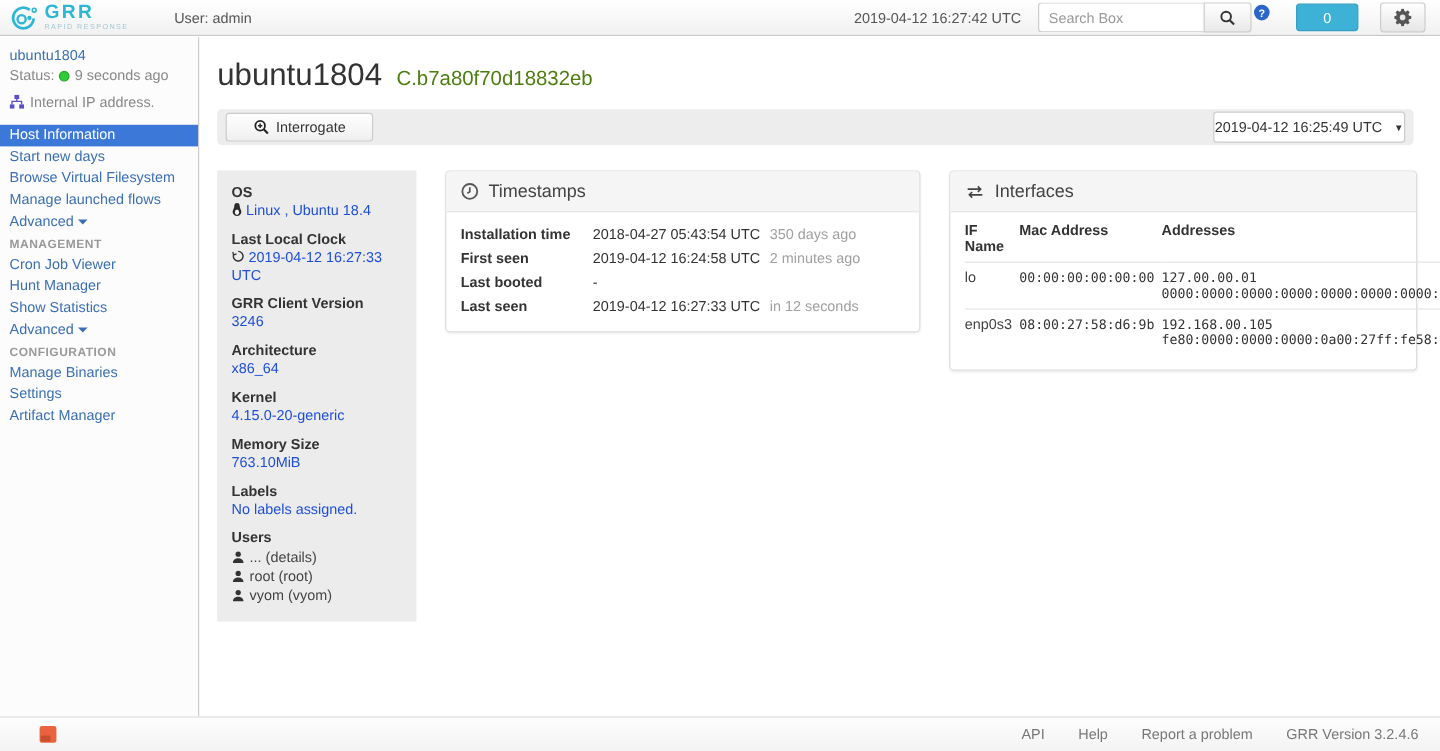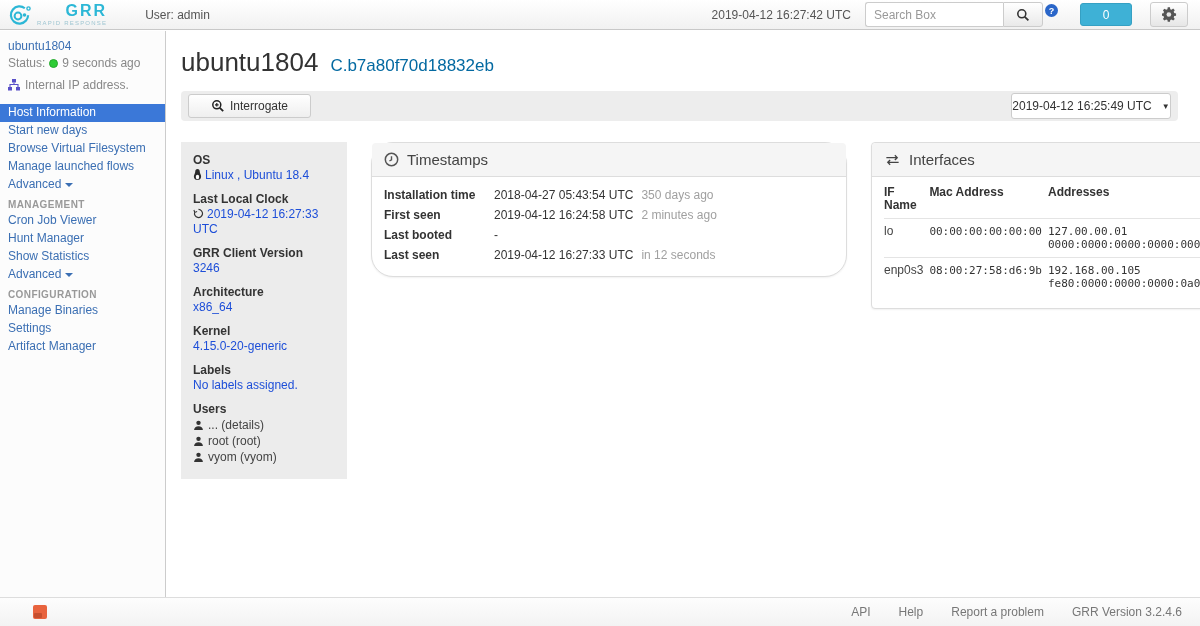--- a/index.html
+++ b/index.html
@@ -3,21 +3,21 @@
 <meta charset="utf-8">
 <style>
   * { margin:0; padding:0; box-sizing:border-box; }
   html,body { width:1200px; height:626px; font-family:"Liberation Sans","DejaVu Sans",sans-serif; background:#fff; color:#333; overflow:hidden; }
   body { position:relative; font-size:12px; }
 
   
   .header { position:absolute; top:0; left:0; width:1200px; height:30px; background:linear-gradient(#ffffff,#f1f1f1); border-bottom:1px solid #c8c8c8; display:flex; align-items:center; z-index:10; }
   .logo { display:flex; align-items:center; gap:5px; padding:0 10px 0 8px; cursor:pointer; }
   .logo-txt { display:flex; flex-direction:column; line-height:1; }
-  .logo-name { font-size:16px; font-weight:bold; color:#2cb7d6; letter-spacing:2px;text-align:right; }
+  .logo-name { font-size:16px; font-weight:bold; color:#2cb7d6; letter-spacing:2px; }
   .logo-sub { font-size:6px; color:#9fc6d2; letter-spacing:1.2px; margin-top:1px; }
   .user-label { color:#555; margin-left:28px; }
   .header-right { margin-left:auto; display:flex; align-items:center; padding-right:12px; }
   .clock-text { color:#555; margin-right:14px; }
   .search-group { display:flex; align-items:stretch; height:25px; }
   .search-input { width:138px; height:25px; border:1px solid #ccc; border-right:none; border-radius:3px 0 0 3px; padding:0 8px; font-size:12px; color:#333; outline:none; }
   .search-input::placeholder { color:#999; }
   .search-btn { width:40px; height:25px; border:1px solid #ccc; border-radius:0 3px 3px 0; background:linear-gradient(#ffffff,#e9e9e9); display:flex; align-items:center; justify-content:center; cursor:pointer; }
   .help-badge { width:13px; height:13px; border-radius:50%; background:#2a66c9; color:#fff; font-size:9px; font-weight:bold; display:flex; align-items:center; justify-content:center; align-self:flex-start; margin:2px 0 0 2px; cursor:pointer; }
   .notif-btn { width:52px; height:23px; margin-left:22px; background:#3eb1d6; border:1px solid #35a0c3; border-radius:3px; color:#fff; font-size:12px; display:flex; align-items:center; justify-content:center; cursor:pointer; }
@@ -33,21 +33,21 @@
   .nav { margin-top:2px; }
   .nav-item { display:block; padding:2px 8px 3px 8px; color:#3b6fb3; cursor:pointer; line-height:13px; }
   .nav-item.active { background:#3b78d8; color:#fff; }
   .nav-header { padding:5px 8px 2px 8px; color:#999; font-size:10px; font-weight:bold; letter-spacing:.4px; }
   .caret-down { display:inline-block; width:0; height:0; border-left:4px solid transparent; border-right:4px solid transparent; border-top:4px solid #3b6fb3; margin-left:4px; vertical-align:middle; }
 
   
   .main { position:absolute; top:31px; left:167px; right:0; bottom:29px; background:#fff; overflow:hidden; }
   .title-row { padding:16px 20px 0 14px; display:flex; align-items:baseline; gap:12px; }
   .host-title { font-size:26px; font-weight:500; color:#333; }
-  .host-id { font-size:17px; color:#0369a1; }
+  .host-id { font-size:17px; color:#4d7c0f; }
   .toolbar { margin:13px 22px 0 14px; height:30px; background:#ededed; border-radius:4px; display:flex; align-items:center; padding:0 7px; }
   .btn { border:1px solid #ccc; border-radius:3px; background:linear-gradient(#ffffff,#efefef); color:#333; font-size:12px; display:inline-flex; align-items:center; gap:5px; height:24px; padding:0 22px; cursor:pointer; }
   .toolbar-right { margin-left:auto; display:flex; align-items:center; gap:10px; }
   .version-select { height:26px; width:160px; border:1px solid #ccc; border-radius:3px; background:#fff; display:flex; align-items:center; justify-content:center; gap:10px; color:#333; cursor:pointer; }
   .select-caret { font-size:8px; color:#333; }
   .btn-group { display:inline-flex; }
   .btn-group .btn:first-child { border-radius:3px 0 0 3px; }
   .btn-group .btn:last-child { border-radius:0 3px 3px 0; margin-left:-1px; }
   .btn.active { background:#dcdcdc; box-shadow:inset 0 2px 3px rgba(0,0,0,.12); border-color:#b5b5b5; }
 
@@ -58,21 +58,21 @@
   .os-field { margin-bottom:9px; }
   .os-label { font-weight:bold; color:#333; line-height:15px; }
   .os-value { color:#1d4ed8; line-height:15px; }
   .icon-inline { display:inline-flex; vertical-align:-1px; margin-right:3px; }
   .user-row { display:flex; align-items:center; gap:4px; color:#444; line-height:16px; }
 
   
   .card { background:#fff; border:1px solid #ddd; border-radius:4px; box-shadow:0 1px 2px rgba(0,0,0,.06); }
   .card-header { background:#f5f5f5; border-bottom:1px solid #ddd; border-radius:4px 4px 0 0; padding:8px 12px; font-size:15px; color:#444; display:flex; align-items:center; gap:8px; }
   .card-body { padding:12px; }
-  .ts-card { width:476px; flex:none;border-radius:22px; }
+  .ts-card { width:396px; flex:none; }
   .if-card { width:390px; flex:none; }
 
   .ts-row { display:flex; margin-bottom:7px; line-height:13px;align-items:flex-end; }
   .ts-row:last-child { margin-bottom:2px; }
   .ts-label { width:110px; flex:none; font-weight:bold; color:#333; }
   .ts-value { color:#333; margin-right:8px; }
   .ts-ago { color:#a0a0a0; }
 
   .if-table { width:100%; border-collapse:collapse; font-size:11px; }
   .if-table th { text-align:left; font-size:12px; color:#333; padding:1px 6px 6px 0; vertical-align:top; line-height:13px; }
@@ -228,20 +228,24 @@
         <div class="os-label">GRR Client Version</div>
         <div class="os-value">3246</div>
       </div>
       <div class="os-field">
         <div class="os-label">Architecture</div>
         <div class="os-value">x86_64</div>
       </div>
       <div class="os-field">
         <div class="os-label">Kernel</div>
         <div class="os-value">4.15.0-20-generic</div>
+      </div>
+      <div class="os-field">
+        <div class="os-label">Memory Size</div>
+        <div class="os-value">763.10MiB</div>
       </div>
       <div class="os-field">
         <div class="os-label">Labels</div>
         <div class="os-value">No labels assigned.</div>
       </div>
       <div class="os-field" style="margin-bottom:0;">
         <div class="os-label">Users</div>
         <div class="user-row">
           <span>
               <svg width="11" height="11" viewBox="0 0 12 12">

